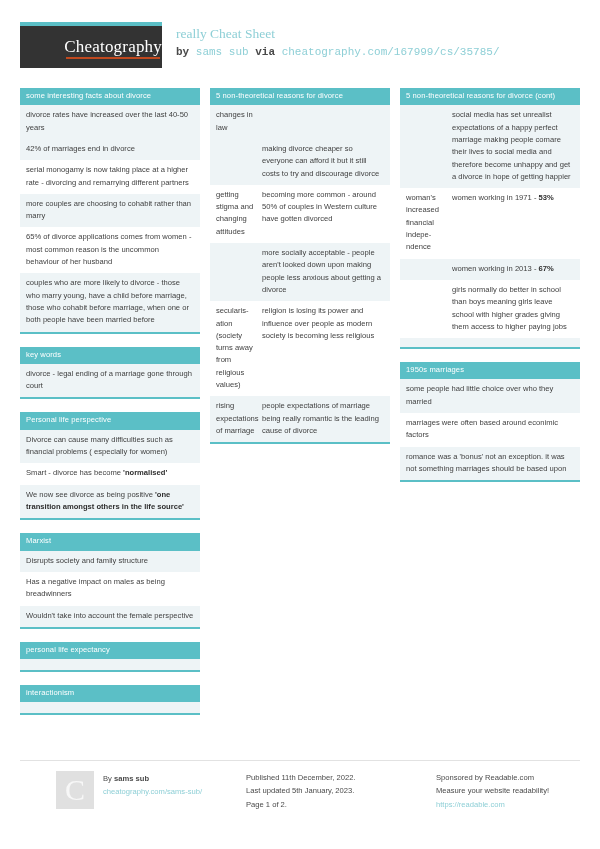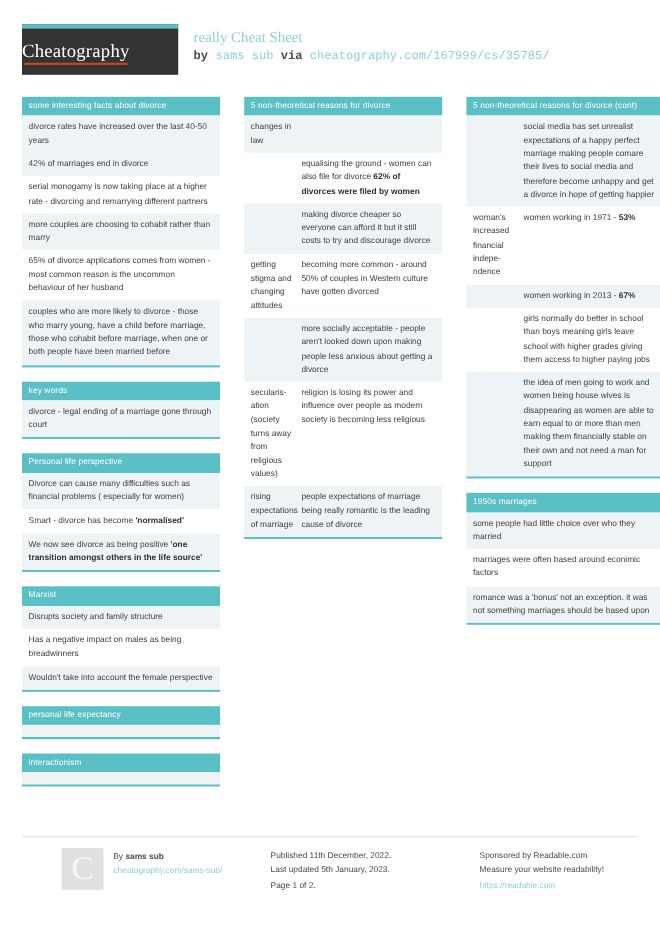--- a/index.html
+++ b/index.html
@@ -15,21 +15,21 @@
     overflow: hidden;
   }
 
   
   .page { padding: 22px 20px 0 20px; }
   .header { display: flex; align-items: flex-start; height: 54px; }
   .logo-box {
     width: 142px; height: 46px;
     background: #333333;
     border-top: 4px solid #5bbfc6;
-    display: flex; align-items: center; justify-content: flex-start;
+    display: flex; align-items: center; justify-content: flex-end;
     flex: 0 0 auto;
   }
   .logo-text {
     font-family: "Liberation Serif", serif;
     color: #ffffff;
     font-size: 17px;
     letter-spacing: .2px;
     position: relative;
     padding-bottom: 1px;
     white-space: nowrap;
@@ -54,21 +54,21 @@
     color: #4a4a4a;
     margin-top: 2px;
     line-height: 1.4;
   }
   .byline .lnk { color: #8ecfd6; }
   .byline .bold { font-weight: bold; color: #4a4a4a; }
 
   
   .columns {
     display: flex;
-    gap: 22px;
+    gap: 10px;
     margin-top: 12px;
     align-items: flex-start;
   }
   .col { width: 180px; flex: 0 0 180px; }
 
   
   .block { margin-bottom: 13px; border-bottom: 2px solid #5bbfc6; }
   .block-head {
     background: #5bbfc6;
     color: #ffffff;
@@ -202,24 +202,20 @@
             <div class="cell-full"></div>
           </div>
         </div>
       </div>
     <div class="col">
         <div class="block">
           <div class="block-head">5 non-theoretical reasons for divorce</div>
           <div class="row shade">
             <div class="cell-key">changes in law</div>
           </div>
-          <div class="row plain">
-            <div class="cell-key"></div>
-            <div class="cell-val">equalising the ground - women can also file for divorce <b>62% of divorces were filed by women</b></div>
-          </div>
           <div class="row shade">
             <div class="cell-key"></div>
             <div class="cell-val">making divorce cheaper so everyone can afford it but it still costs to try and discourage divorce</div>
           </div>
           <div class="row plain">
             <div class="cell-key">getting stigma and changing attitudes</div>
             <div class="cell-val">becoming more common - around 50% of couples in Western culture have gotten divorced</div>
           </div>
           <div class="row shade">
             <div class="cell-key"></div>
@@ -249,21 +245,20 @@
           <div class="row shade">
             <div class="cell-key"></div>
             <div class="cell-val">women working in 2013 - <b>67%</b></div>
           </div>
           <div class="row plain">
             <div class="cell-key"></div>
             <div class="cell-val">girls normally do better in school than boys meaning girls leave school with higher grades giving them access to higher paying jobs</div>
           </div>
           <div class="row shade">
             <div class="cell-key"></div>
-            <div class="cell-val">the idea of men going to work and women being house wives is disappearing as women are able to earn equal to or more than men making them financ­ially stable on their own and not need a man for support</div>
           </div>
         </div>
         <div class="block">
           <div class="block-head">1950s marriages</div>
           <div class="row shade">
             <div class="cell-full">some people had little choice over who they married</div>
           </div>
           <div class="row plain">
             <div class="cell-full">marriages were often based around econimic factors</div>
           </div>

